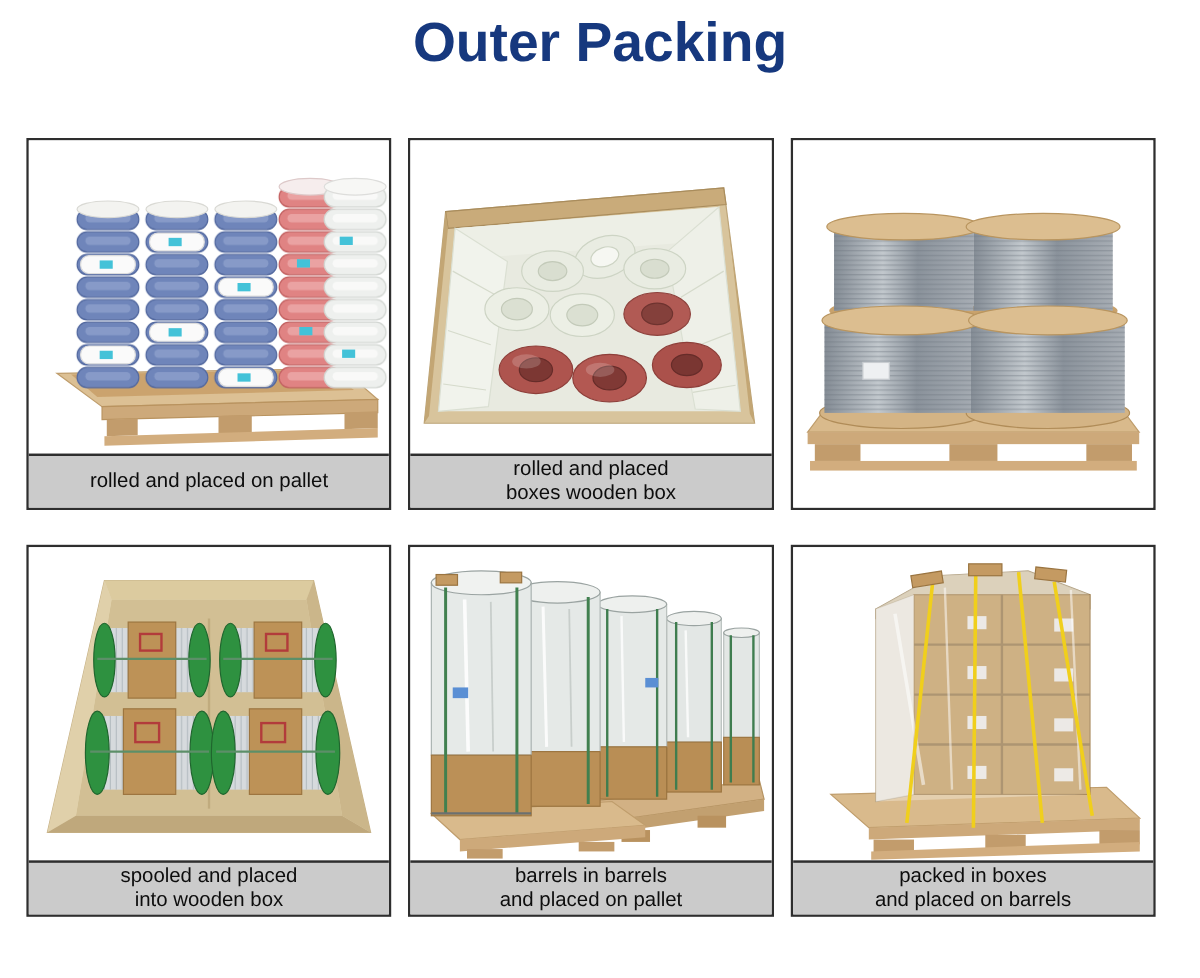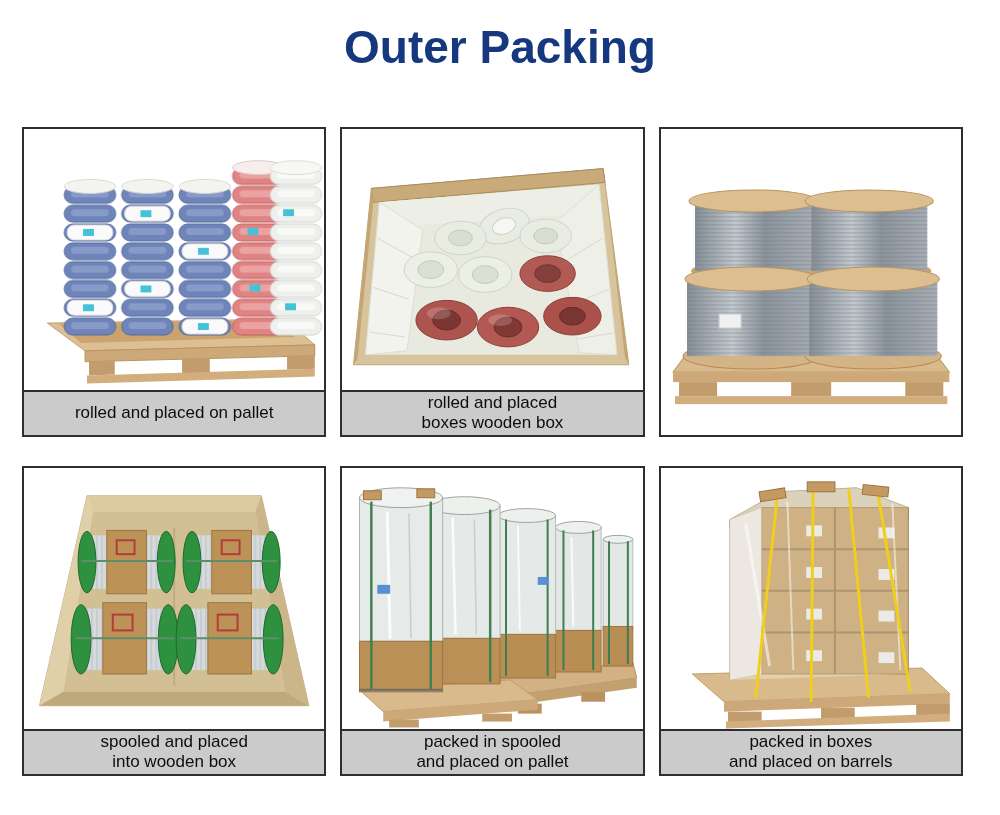--- a/index.html
+++ b/index.html
@@ -1,18 +1,18 @@
 <!DOCTYPE html>
 <html><head>
 <meta charset="utf-8">
 <style>
   * { margin: 0; padding: 0; box-sizing: border-box; }
   html, body { width: 1000px; height: 815px; background: #ffffff;
     font-family: "Liberation Sans", sans-serif; overflow: hidden; }
-  .page-title { text-align: center; padding-top: 22px; font-size: 46px;
+  .page-title { text-align: center; padding-top: 10px; font-size: 46px;
     font-weight: 700; color: #16387e; line-height: 1.12; }
   .grid { display: grid; grid-template-columns: repeat(3, 1fr);
     column-gap: 14px; row-gap: 29px; margin: 53px 37px 0 22px; }
   .cell { border: 2px solid #2e2e2e; height: 310px; background: #ffffff;
     display: flex; flex-direction: column; }
   .photo { flex: 1 1 auto; background: #ffffff; overflow: hidden; }
   .photo svg { width: 100%; height: 100%; display: block; }
   .caption { height: 45px; border-top: 2px solid #2e2e2e; background: #cbcbcb;
     display: flex; align-items: center; justify-content: center;
     font-size: 17px; line-height: 1.22; color: #0d0d0d; text-align: center;
@@ -301,21 +301,21 @@
           <rect x="74" y="21" width="18" height="9" fill="#c49a62" stroke="#9a7440"></rect>
           <line x1="28" y1="34" x2="28" y2="224" stroke="#41804f" stroke-width="2.5"></line>
           <line x1="88" y1="34" x2="88" y2="224" stroke="#41804f" stroke-width="2.5"></line>
           <line x1="44" y1="44" x2="47" y2="172" stroke="#ffffff" opacity="0.9" stroke-width="3"></line>
           <line x1="66" y1="46" x2="68" y2="172" stroke="#c8cecb" stroke-width="1.5"></line>
           <rect x="34" y="118" width="13" height="9" fill="#5a8fd4"></rect>
           <line x1="16" y1="224" x2="100" y2="224" stroke="#6b7070" stroke-width="2"></line>
         </g>
       </svg>
     </div>
-    <figcaption class="caption">packed in spooled
+    <figcaption class="caption">barrels in barrels
 and placed on pallet</figcaption>
   </figure>
 
   <figure class="cell">
     <div class="photo">
       <svg viewBox="0 0 300 264" preserveAspectRatio="xMidYMid meet">
         <g>
           <polygon points="30,208 262,202 290,228 62,236" fill="#d9ba8c" stroke="#bf9d6c"></polygon>
           <polygon points="62,236 290,228 290,238 62,246" fill="#cda97a"></polygon>
           <rect x="66" y="246" width="34" height="12" fill="#c29c6c"></rect>

